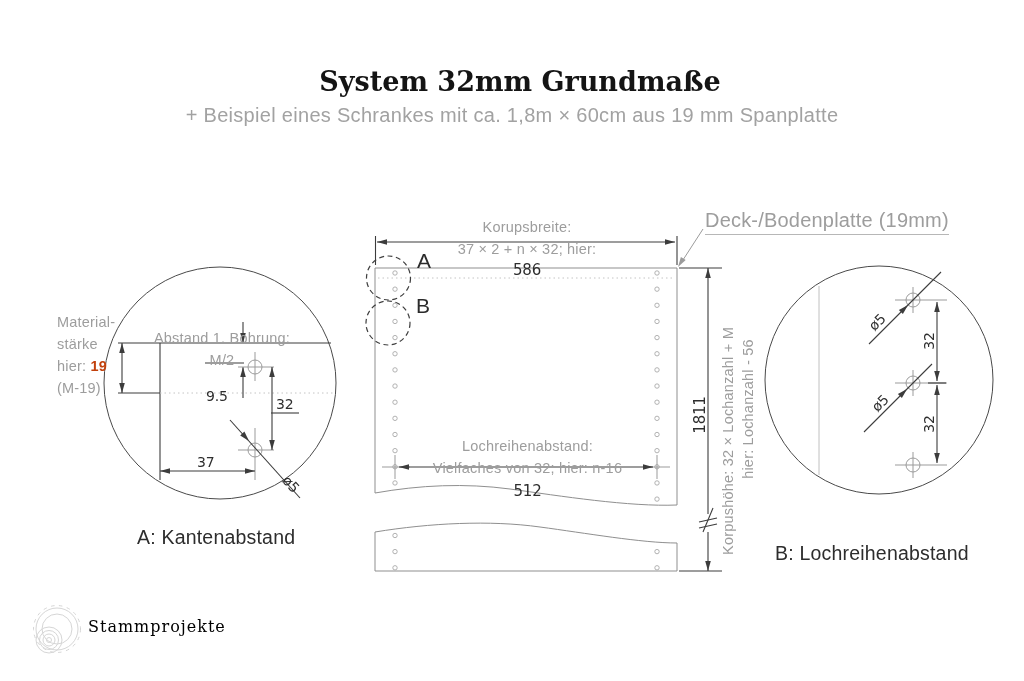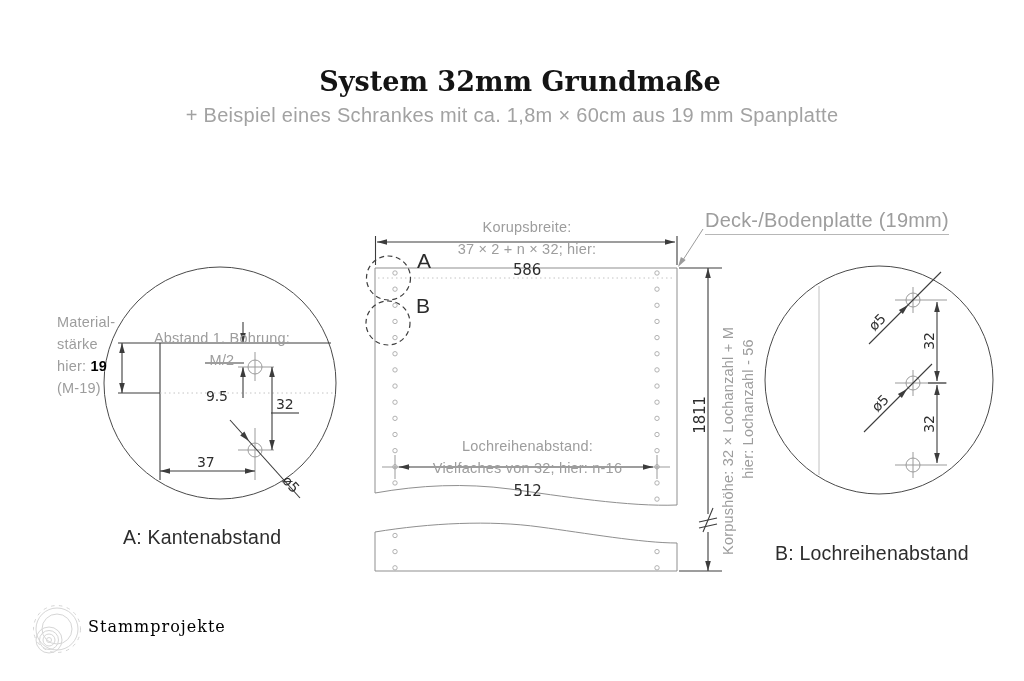--- a/index.html
+++ b/index.html
@@ -10,21 +10,21 @@
   .center{text-align:center;margin-top:36px;}
   .title{left:0;right:0;top:66px;text-align:center;
          font-family:"DejaVu Serif",serif;font-weight:700;font-size:27px;color:#141414;padding-left:16px;}
   .subtitle{left:0;right:0;top:104px;text-align:center;font-size:20px;color:#a2a2a2;letter-spacing:.3px;}
   .gray{color:#9d9d9d;font-size:14.5px;letter-spacing:.2px;}
   .dim{color:#2e2e2e;font-size:14px;font-family:"DejaVu Sans",sans-serif;letter-spacing:-.2px;}
   .dim-lg{font-size:15px;}
   .marker{font-size:21px;color:#2b2b2b;}
   .caption{font-size:19.5px;color:#2d2d2d;letter-spacing:.2px;}
   .underlined{border-bottom:1px solid #b7b7b7;padding-bottom:2px;}
-  .darknum{color:#000000;font-weight:600;margin-top:48px;}
+  .darknum{color:#c2410c;font-weight:600;margin-top:48px;}
   .matblock{line-height:22px;}
   .brand{font-family:"DejaVu Serif",serif;font-size:16px;color:#000000;letter-spacing:1px;}
   svg{position:absolute;left:0;top:0;}
   .s-dark{stroke:#3c3c3c;stroke-width:1.1;fill:none;}
   .s-panel{stroke:#8f8f8f;stroke-width:1;fill:none;}
   .s-mid{stroke:#9b9b9b;stroke-width:1;fill:none;}
   .s-light{stroke:#c0c0c0;stroke-width:1;fill:none;}
   .s-dot{stroke:#c4c4c4;stroke-width:1;fill:none;stroke-dasharray:1.5 3;}
   .s-dashcirc{stroke:#3f3f3f;stroke-width:1.2;fill:none;stroke-dasharray:5 3.5;}
   .f-dark{fill:#3c3c3c;stroke:none;}
@@ -211,21 +211,21 @@
 <div class="abs gray matblock" style="left:57px;top:311px;">
   <div>Material-</div>
   <div>stärke</div>
   <div><span>hier: </span><span class="darknum">19</span></div>
   <div>(M-19)</div>
 </div>
 <div class="abs dim" style="left:206px;top:344px;margin-top:44px;">9.5</div>
 <div class="abs dim" style="left:276px;top:396px;">32</div>
 <div class="abs dim" style="left:197px;top:454px;">37</div>
 <div class="pin dim" style="left:291px;top:484px;--rot:48deg;">ø5</div>
-<div class="abs caption" style="left:123px;top:526px;">A: Kantenabstand</div>
+<div class="abs caption" style="left:137px;top:526px;">A: Kantenabstand</div>
 
 <div class="pin dim" style="left:877px;top:322px;--rot:-45deg;">ø5</div>
 <div class="pin dim" style="left:880px;top:403px;--rot:-45deg;">ø5</div>
 <div class="pin dim" style="left:929px;top:341px;--rot:-90deg;">32</div>
 <div class="pin dim" style="left:929px;top:424px;--rot:-90deg;">32</div>
 <div class="abs caption" style="left:775px;top:526px;margin-top:16px;">B: Lochreihenabstand</div>
 
 <div class="abs brand" style="left:88px;top:617px;">Stammprojekte</div>
 
 </body></html>

